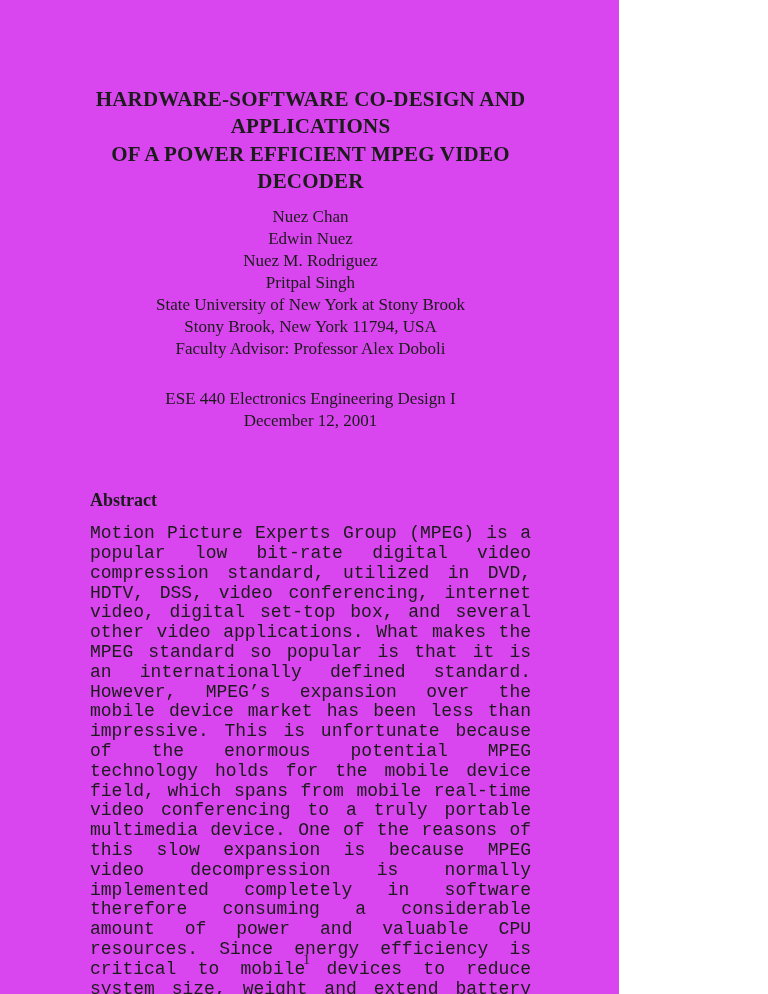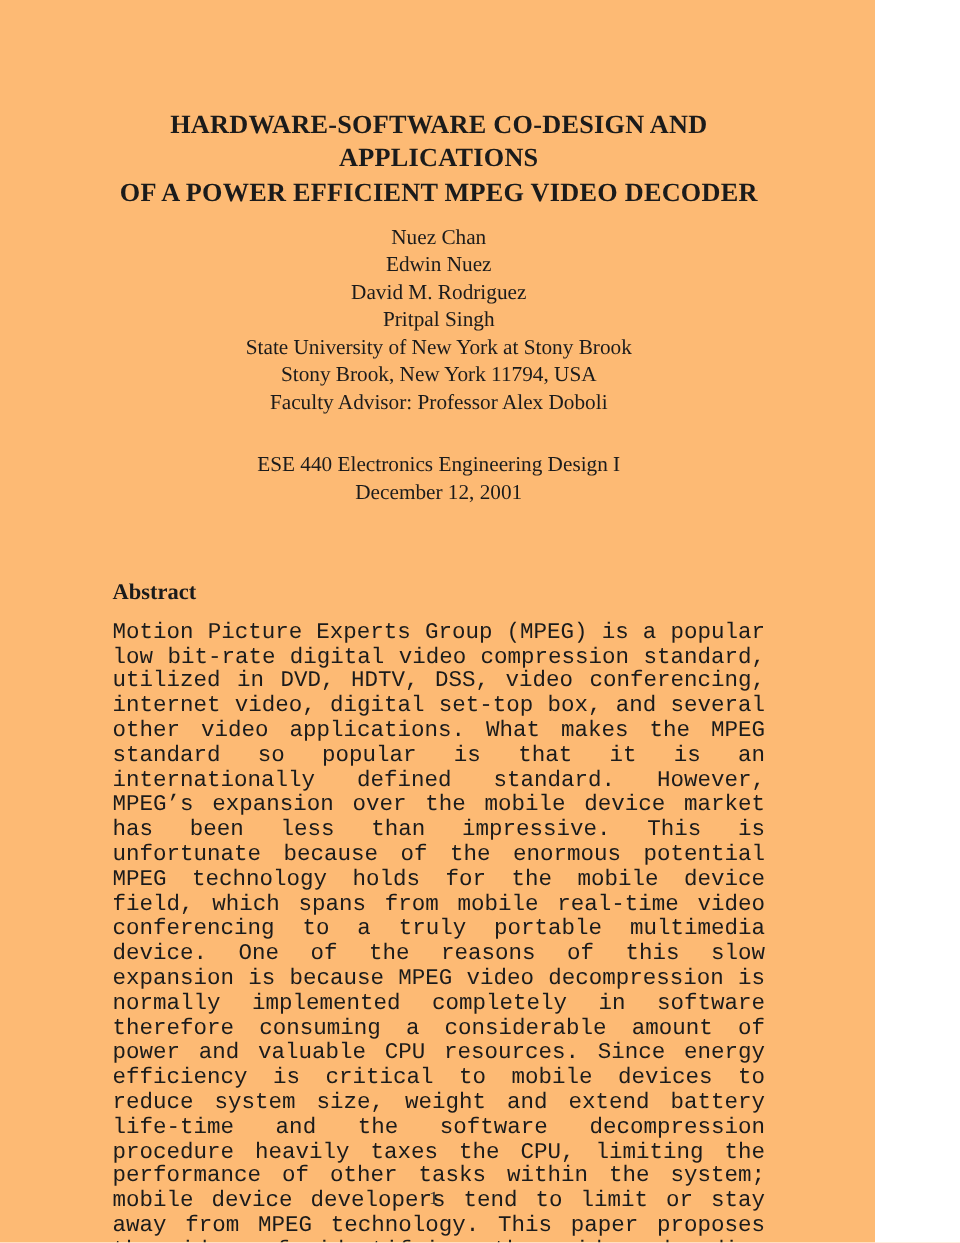--- a/index.html
+++ b/index.html
@@ -2,23 +2,23 @@
 <html><head>
 <meta charset="utf-8">
 <style>
   html, body {
     margin: 0;
     padding: 0;
     background: #ffffff;
   }
   .page {
     position: relative;
-    width: 700px;
+    width: 619px;
     height: 994px;
-    background: #fdba74;
+    background: #d946ef;
     font-family: "Liberation Serif", "DejaVu Serif", serif;
     color: #1b1b1b;
     overflow: hidden;
     box-sizing: border-box;
   }
   .content {
     padding: 86px 88px 0 90px;
   }
   .paper-title {
     margin: 0 0 11px 0;
@@ -76,21 +76,21 @@
   <div class="content">
 
     <h1 class="paper-title">
       <span class="title-line">HARDWARE-SOFTWARE CO-DESIGN AND APPLICATIONS</span>
       <span class="title-line">OF A POWER EFFICIENT MPEG VIDEO DECODER</span>
     </h1>
 
     <div class="center-block">
       <span class="line">Nuez Chan</span>
       <span class="line">Edwin Nuez</span>
-      <span class="line">David M. Rodriguez</span>
+      <span class="line">Nuez M. Rodriguez</span>
       <span class="line">Pritpal Singh</span>
       <span class="line">State University of New York at Stony Brook</span>
       <span class="line">Stony Brook, New York 11794, USA</span>
     </div>
 
     <div class="center-block advisor-line">
       <span class="line">Faculty Advisor: Professor Alex Doboli</span>
     </div>
 
     <div class="center-block course-block">

